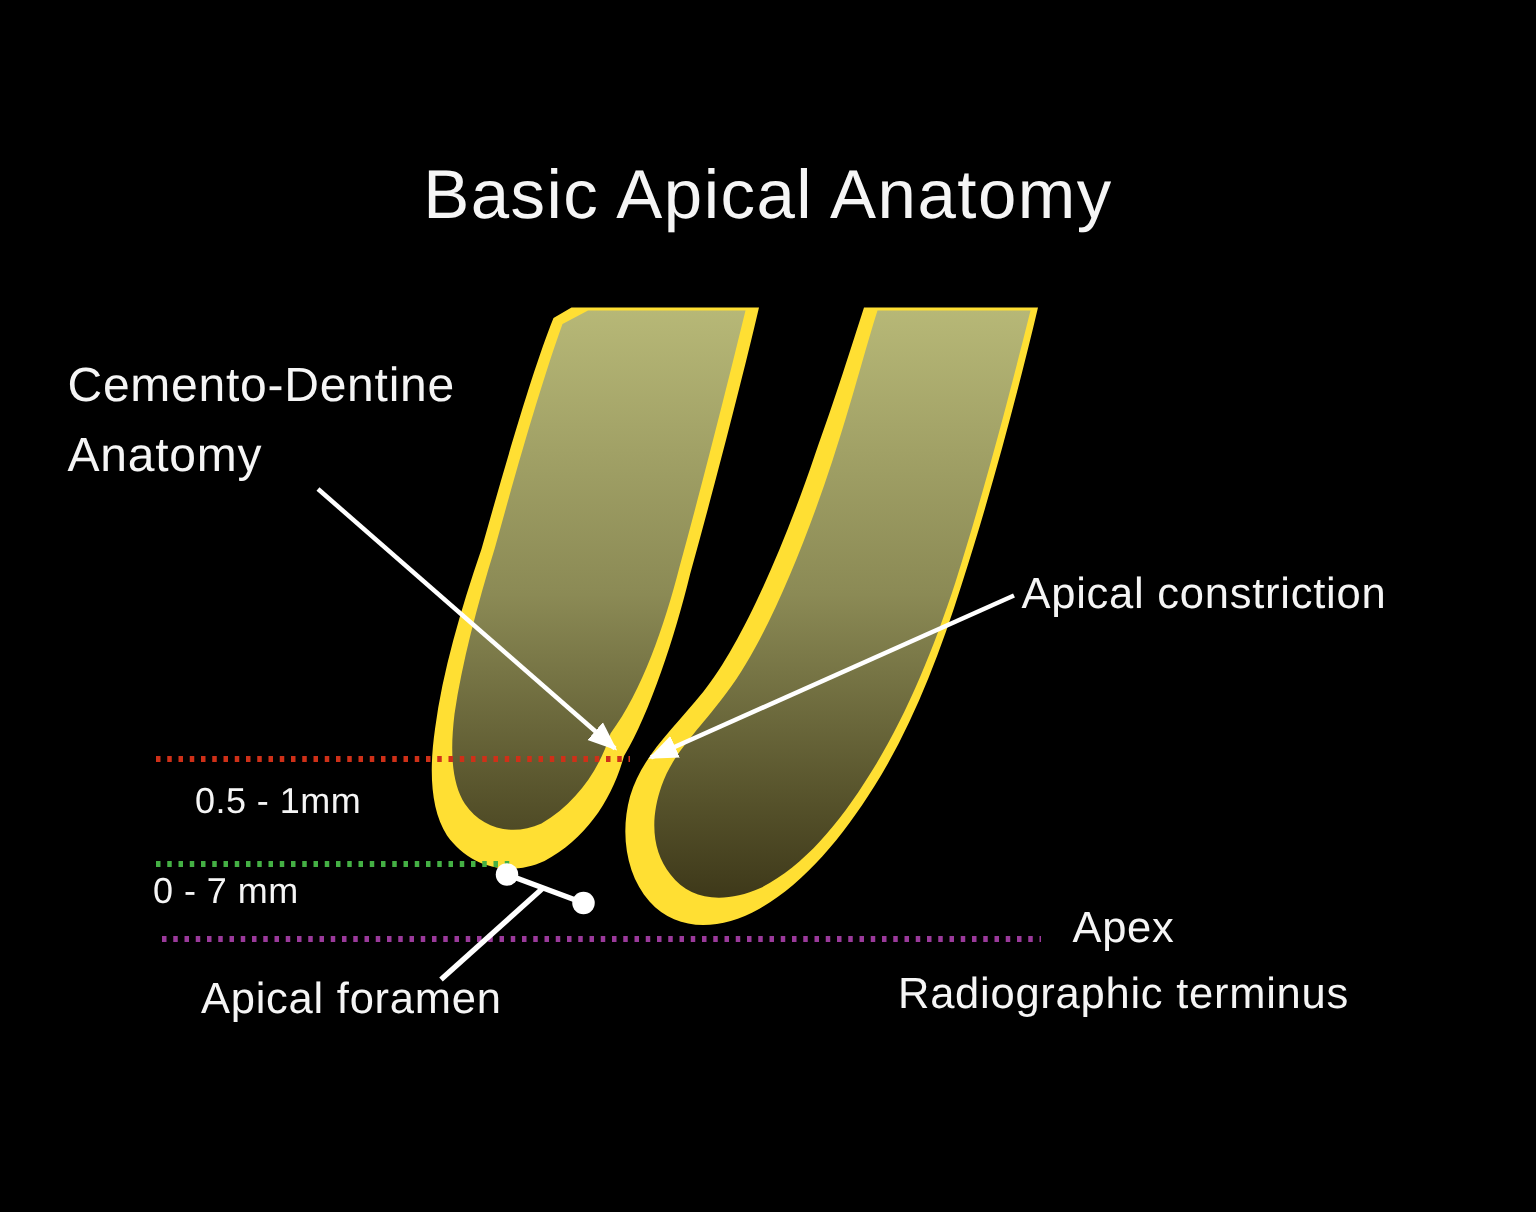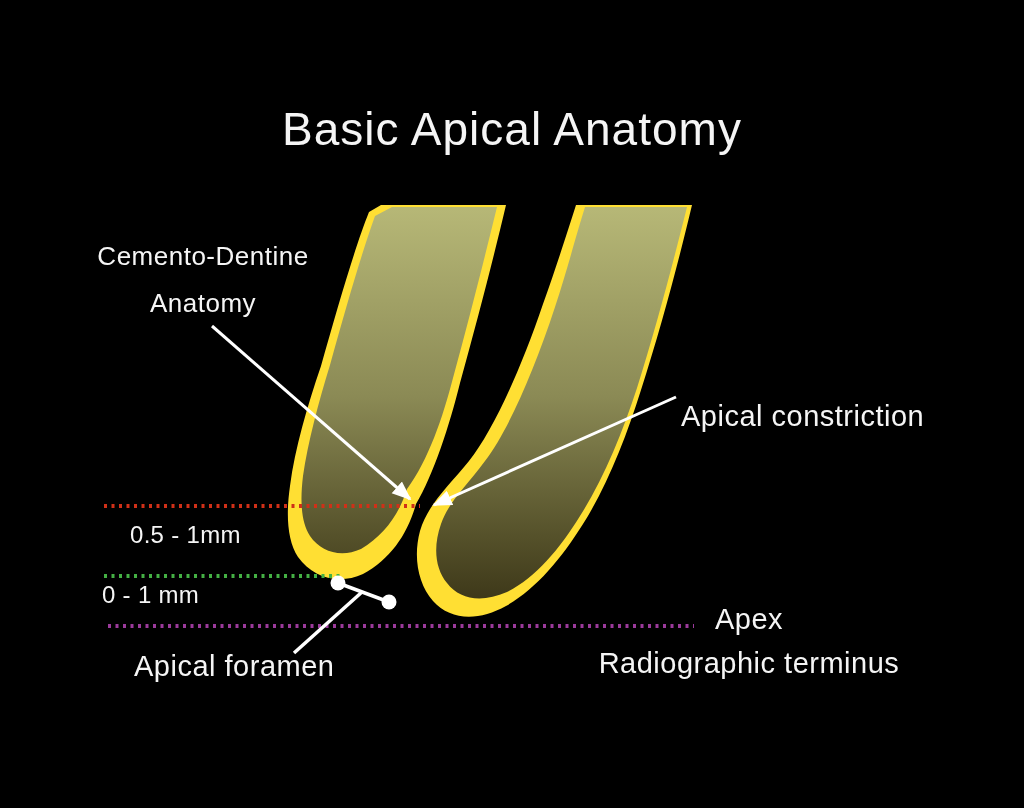--- a/index.html
+++ b/index.html
@@ -5,22 +5,22 @@
   html,body{margin:0;padding:0;background:#000;}
   #slide{
     position:relative;width:1024px;height:808px;overflow:hidden;
     background:#000;
     font-family:"Liberation Sans","DejaVu Sans",sans-serif;
     color:#f5f5f5;
   }
   #diagram-svg{position:absolute;left:0;top:0;}
   .txt{position:absolute;white-space:nowrap;font-weight:300;letter-spacing:.5px;}
   .page-title{top:102px;left:0;width:1024px;text-align:center;font-size:46px;letter-spacing:1px;}
-  .lbl-cdj{left:45px;top:233px;width:316px;text-align:center;font-size:26px;line-height:47px;white-space:normal;}
-  .lbl-constriction{left:681px;top:380px;font-size:29px;margin-top:20px;}
+  .lbl-cdj{left:45px;top:233px;width:316px;text-align:left;font-size:32px;line-height:47px;white-space:normal;}
+  .lbl-constriction{left:681px;top:380px;font-size:29px;}
   .lbl-dist1{left:102px;top:521px;font-size:24px;letter-spacing:.3px;margin-left:28px;}
   .lbl-dist2{left:102px;top:581px;font-size:24px;letter-spacing:.3px;}
   .lbl-foramen{left:134px;top:650px;font-size:29px;}
   .lbl-apex{left:558px;top:597px;width:382px;text-align:center;font-size:29px;line-height:44px;white-space:normal;}
 </style>
 </head>
 <body>
 
 <div id="slide">
 
@@ -91,21 +91,21 @@
 
   <div class="txt lbl-cdj">
     <span>Cemento-Dentine</span><br>
     <span>Anatomy</span>
   </div>
 
   <div class="txt lbl-constriction">Apical constriction</div>
 
   <div class="txt lbl-dist1">0.5 - 1mm</div>
 
-  <div class="txt lbl-dist2">0 - 1 mm</div>
+  <div class="txt lbl-dist2">0 - 7 mm</div>
 
   <div class="txt lbl-apex">
     <span>Apex</span><br>
     <span>Radiographic terminus</span>
   </div>
 
   <div class="txt lbl-foramen">Apical foramen</div>
 
 </div>
 

